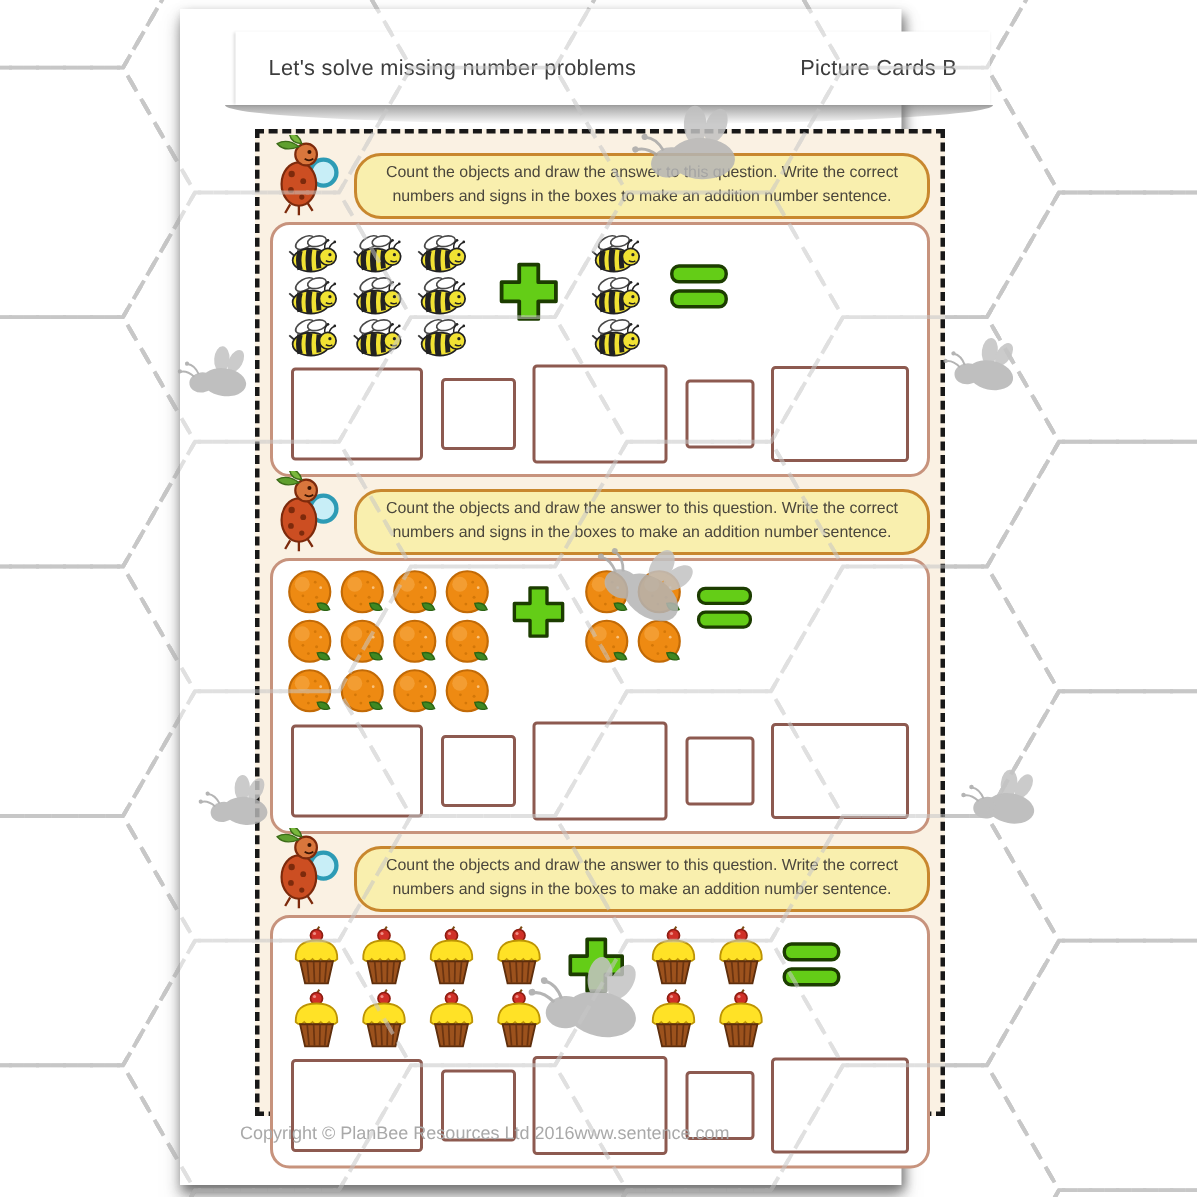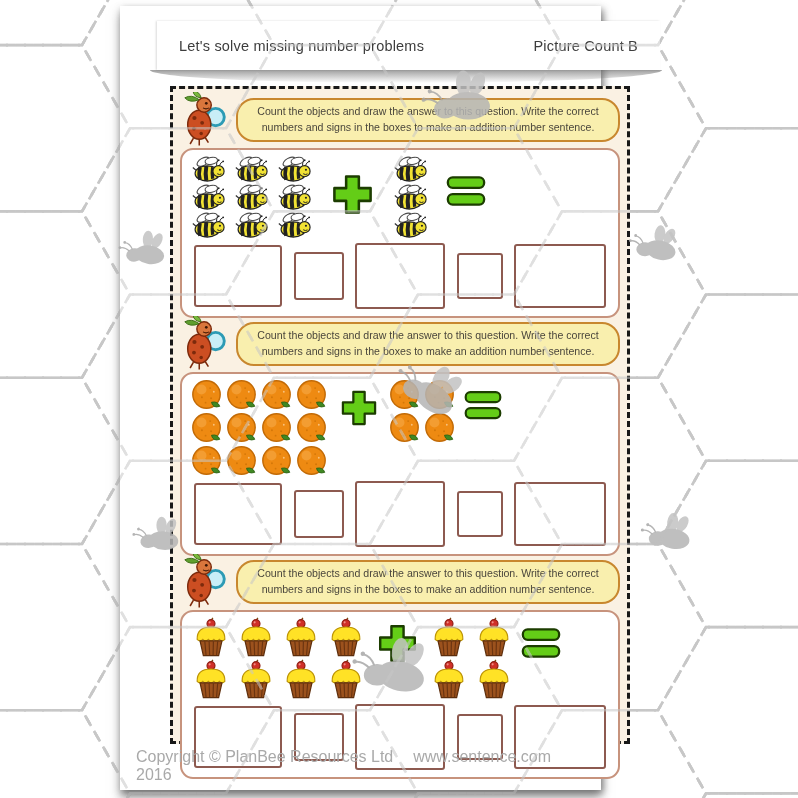--- a/index.html
+++ b/index.html
@@ -37,21 +37,21 @@
   .cardlabel{font-size:14.5px;color:#3d3d3d;letter-spacing:.2px;}
 
   
   .worksheet{
     position:absolute;left:50px;top:80px;width:460px;height:658px;box-sizing:border-box;
     border:3px dashed #181818;background:#faf1e3;z-index:4;
     display:flex;flex-direction:column;justify-content:space-between;
     padding:5px 7px;
   }
   .card{display:flex;flex-direction:column;}
-  .card-header{display:flex;align-items:center;height:52px;}
+  .card-header{display:flex;align-items:flex-end;height:52px;}
   .mascot{width:52px;height:56px;flex:0 0 52px;}
   .instruction-box{
     flex:1;margin-left:4px;background:#f9efae;border:2px solid #c8872e;border-radius:18px;
     padding:4px 14px;box-sizing:border-box;
     font-size:10.6px;line-height:1.5;color:#4a463c;text-align:center;
   }
   .card-panel{
     margin-top:2px;background:#ffffff;border:2px solid #c7937d;border-radius:13px;
     padding:5px 9px;box-sizing:border-box;
   }
@@ -87,22 +87,22 @@
   .abox{background:#ffffff;border:2.5px solid #8d5a50;border-radius:3px;box-sizing:border-box;}
   .abox.p0{width:88px;height:62px;}
   .abox.p1{width:50px;height:48px;}
   .abox.p2{width:90px;height:66px;}
   .abox.p3{width:46px;height:46px;}
   .abox.p4{width:92px;height:64px;}
 
   
   .footer{
     position:absolute;left:0;top:742px;width:100%;box-sizing:border-box;
-    display:flex;justify-content:center;padding:0 50px 0 16px;
-    font-size:16px;color:#a9a9a9;z-index:4;
+    display:flex;justify-content:flex-start;padding:0 50px 0 40px;
+    font-size:12px;color:#a9a9a9;z-index:4;
   }
 
   
   .silhouette{position:absolute;z-index:20;pointer-events:none;opacity:.85;}
   .silhouette svg{display:block;width:100%;height:100%;}
 </style>
 </head>
 <body>
 
 <svg id="hex-under" class="hex-layer" width="798" height="798">
@@ -178,21 +178,21 @@
     <polygon points="1138.0,710.2 1090.0,793.4 994.0,793.4 946.0,710.2 994.0,627.1 1090.0,627.1"></polygon>
     <polygon points="1138.0,876.5 1090.0,959.6 994.0,959.6 946.0,876.5 994.0,793.4 1090.0,793.4"></polygon>
     <polygon points="1138.0,1042.8 1090.0,1125.9 994.0,1125.9 946.0,1042.8 994.0,959.6 1090.0,959.6"></polygon>
   </svg>
 
 <div class="paper">
 
   <div class="banner-shadow"></div>
   <div class="banner">
     <span class="title">Let's solve missing number problems</span>
-    <span class="cardlabel">Picture Count B</span>
+    <span class="cardlabel">Picture Cards B</span>
   </div>
 
   <div class="worksheet">
 
     <div class="card card0">
       <div class="card-header">
         <div class="mascot tplcopy"><svg viewBox="0 0 54 58">
     <line x1="31" y1="34" x2="23" y2="45" stroke="#8a4a20" stroke-width="3"></line>
     <circle cx="37" cy="26" r="9" fill="#c8eef7" stroke="#2d9bb5" stroke-width="3"></circle>
     <ellipse cx="20" cy="34" rx="12" ry="15" fill="#cc4e22" stroke="#7c2a0c" stroke-width="1.5"></ellipse>

